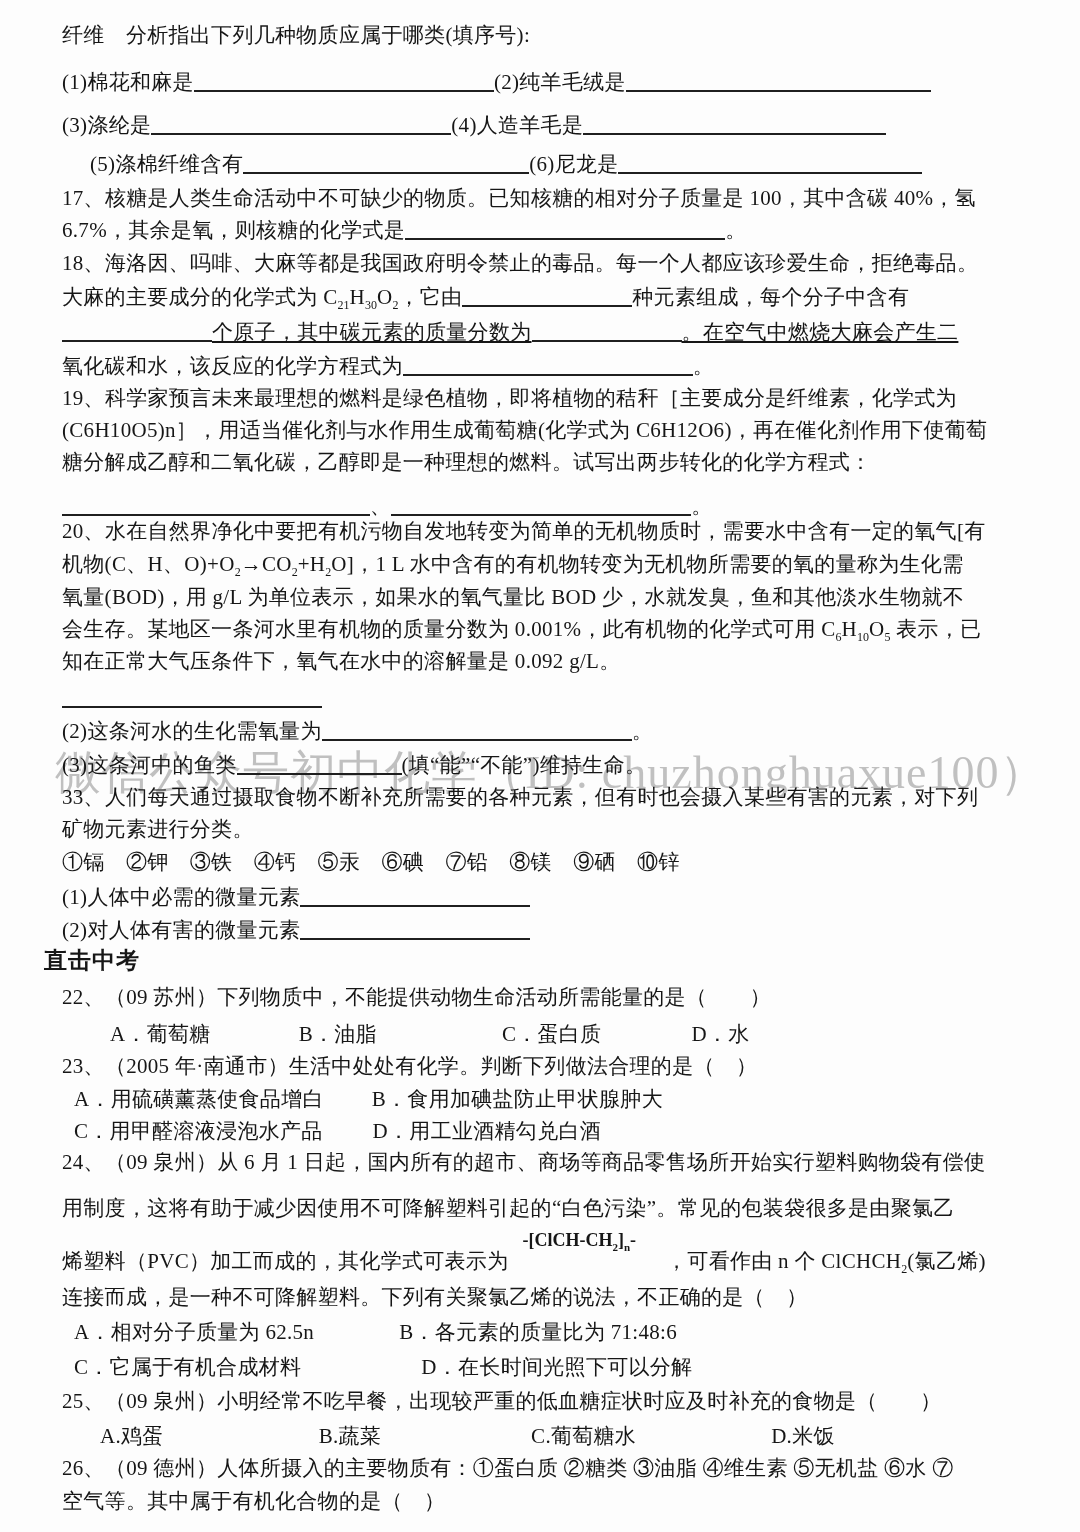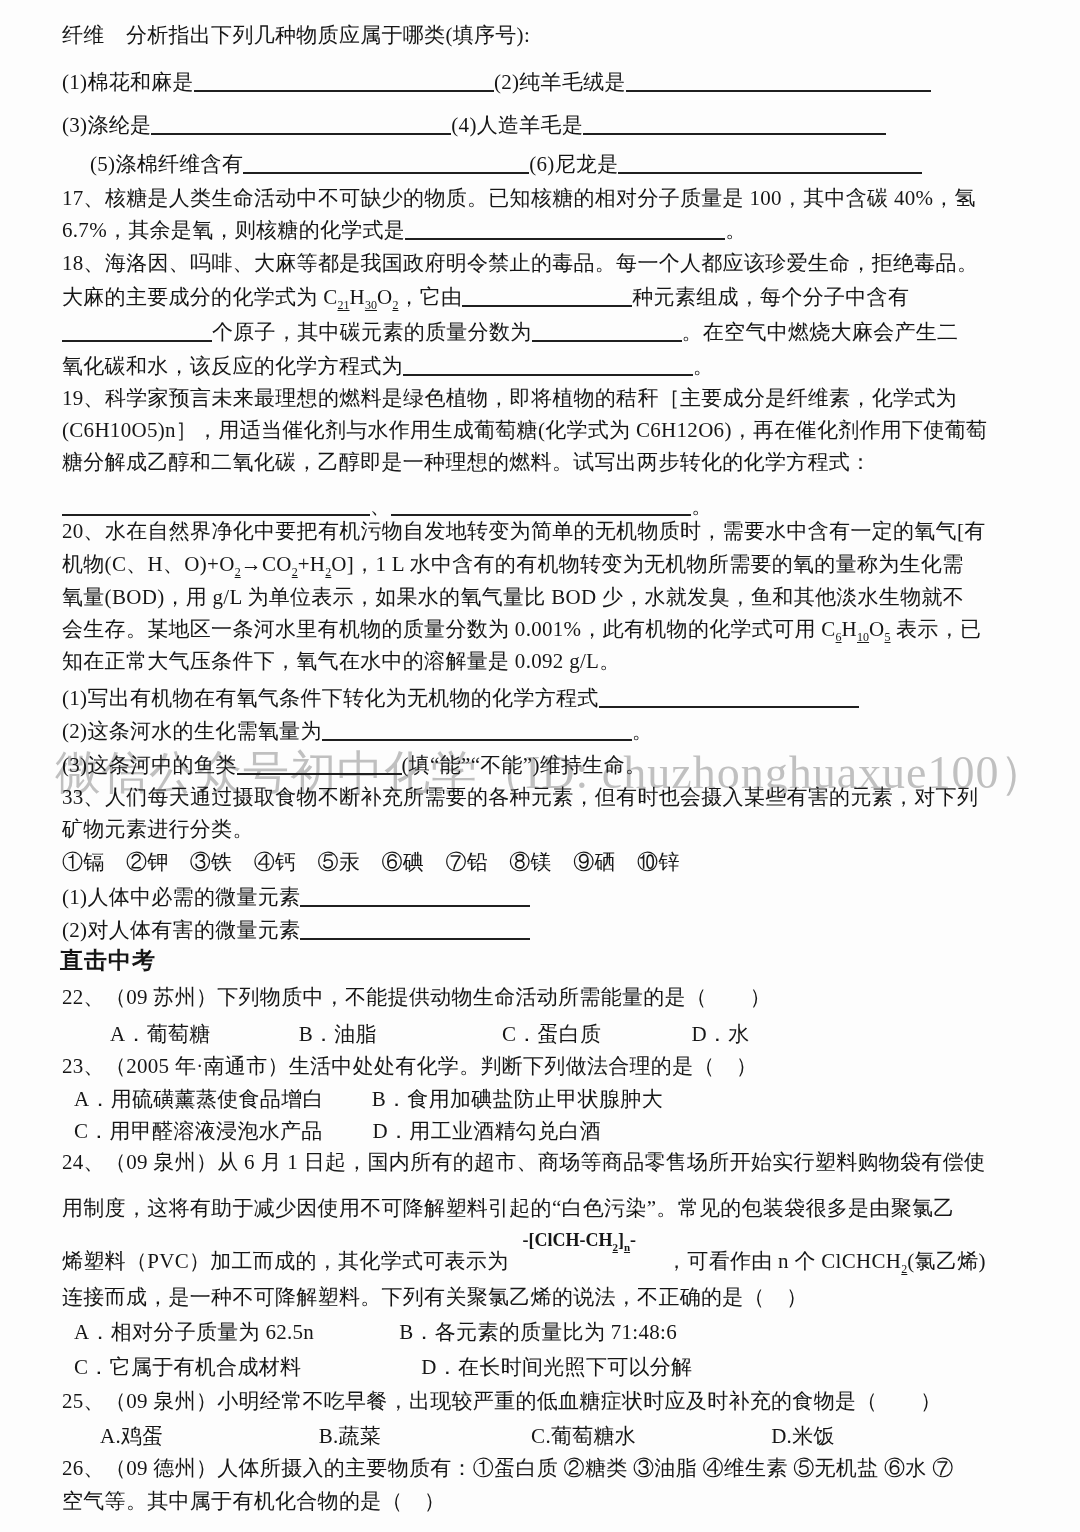--- a/index.html
+++ b/index.html
@@ -15,21 +15,21 @@
   .line{
     position:absolute;
     left:62px;
     font-size:21px;
     line-height:27px;
     white-space:nowrap;
     letter-spacing:0.3px;
     z-index:2;
   }
   .line.bold{font-weight:bold;font-size:23px;letter-spacing:1px;}
-  .line sub{font-size:12px;line-height:0;letter-spacing:0;text-decoration:underline;}
+  .line sub{font-size:12px;line-height:0;letter-spacing:0;}
   .blank{
     display:inline-block;
     height:0.9em;
     border-bottom:2px solid #1f1f1f;
     transform:translateY(3px);
   }
   .gap{display:inline-block;height:1px;}
   .poly{
     display:inline-block;
     transform:translateY(-22px);
@@ -56,40 +56,40 @@
   <div class="watermark">微信公众号初中化学（ID: chuzhonghuaxue100）</div>
   <div>
       <div class="line" style="top: 22px; left: 62px;"><span>纤维　分析指出下列几种物质应属于哪类(填序号):</span></div>
       <div class="line" style="top: 68px; left: 62px;"><span>(1)棉花和麻是</span><span class="blank" style="width: 300px;"></span><span>(2)纯羊毛绒是</span><span class="blank" style="width: 305px;"></span></div>
       <div class="line" style="top: 111px; left: 62px;"><span>(3)涤纶是</span><span class="blank" style="width: 300px;"></span><span>(4)人造羊毛是</span><span class="blank" style="width: 303px;"></span></div>
       <div class="line" style="top: 150px; left: 62px; margin-left: 28px;"><span>(5)涤棉纤维含有</span><span class="blank" style="width: 286px;"></span><span>(6)尼龙是</span><span class="blank" style="width: 304px;"></span></div>
       <div class="line" style="top: 185px; left: 62px;"><span>17、核糖是人类生命活动中不可缺少的物质。已知核糖的相对分子质量是 100，其中含碳 40%，氢</span></div>
       <div class="line" style="top: 216px; left: 62px;"><span>6.7%，其余是氧，则核糖的化学式是</span><span class="blank" style="width: 320px;"></span><span>。</span></div>
       <div class="line" style="top: 250px; left: 62px;"><span>18、海洛因、吗啡、大麻等都是我国政府明令禁止的毒品。每一个人都应该珍爱生命，拒绝毒品。</span></div>
       <div class="line" style="top: 283px; left: 62px;"><span>大麻的主要成分的化学式为 C</span><sub>21</sub><span>H</span><sub>30</sub><span>O</span><sub>2</sub><span>，它由</span><span class="blank" style="width: 170px;"></span><span>种元素组成，每个分子中含有</span></div>
-      <div class="line" style="top: 318px; left: 62px;"><span class="blank" style="width: 150px;"></span><span>个原子，其中碳元素的质量分数为</span><span class="blank" style="width: 150px;"></span><span>。在空气中燃烧大麻会产生二</span></div>
+      <div class="line" style="top: 318px; left: 62px; text-decoration: underline;"><span class="blank" style="width: 150px;"></span><span>个原子，其中碳元素的质量分数为</span><span class="blank" style="width: 150px;"></span><span>。在空气中燃烧大麻会产生二</span></div>
       <div class="line" style="top: 352px; left: 62px;"><span>氧化碳和水，该反应的化学方程式为</span><span class="blank" style="width: 290px;"></span><span>。</span></div>
       <div class="line" style="top: 385px; left: 62px;"><span>19、科学家预言未来最理想的燃料是绿色植物，即将植物的秸秆［主要成分是纤维素，化学式为</span></div>
       <div class="line" style="top: 417px; left: 62px;"><span>(C6H10O5)n］，用适当催化剂与水作用生成葡萄糖(化学式为 C6H12O6)，再在催化剂作用下使葡萄</span></div>
       <div class="line" style="top: 449px; left: 62px;"><span>糖分解成乙醇和二氧化碳，乙醇即是一种理想的燃料。试写出两步转化的化学方程式：</span></div>
       <div class="line" style="top: 492px; left: 62px;"><span class="blank" style="width: 308px;"></span><span>、</span><span class="blank" style="width: 300px;"></span><span>。</span></div>
       <div class="line" style="top: 518px; left: 62px;"><span>20、水在自然界净化中要把有机污物自发地转变为简单的无机物质时，需要水中含有一定的氧气[有</span></div>
       <div class="line" style="top: 551px; left: 62px;"><span>机物(C、H、O)+O</span><sub>2</sub><span>→CO</span><sub>2</sub><span>+H</span><sub>2</sub><span>O]，1 L 水中含有的有机物转变为无机物所需要的氧的量称为生化需</span></div>
       <div class="line" style="top: 584px; left: 62px;"><span>氧量(BOD)，用 g/L 为单位表示，如果水的氧气量比 BOD 少，水就发臭，鱼和其他淡水生物就不</span></div>
       <div class="line" style="top: 616px; left: 62px;"><span>会生存。某地区一条河水里有机物的质量分数为 0.001%，此有机物的化学式可用 C</span><sub>6</sub><span>H</span><sub>10</sub><span>O</span><sub>5</sub><span> 表示，已</span></div>
       <div class="line" style="top: 648px; left: 62px;"><span>知在正常大气压条件下，氧气在水中的溶解量是 0.092 g/L。</span></div>
-      <div class="line" style="top: 684px; left: 62px;"><span>(1)写出有机物在有氧气条件下转化为无机物的化学方程式</span><span class="blank" style="width: 260px;"></span></div>
+      <div class="line" style="top: 684px; left: 62px;"><span class="blank" style="width: 260px;"></span></div>
       <div class="line" style="top: 717px; left: 62px;"><span>(2)这条河水的生化需氧量为</span><span class="blank" style="width: 310px;"></span><span>。</span></div>
       <div class="line" style="top: 751px; left: 62px;"><span>(3)这条河中的鱼类</span><span class="blank" style="width: 165px;"></span><span>(填“能”“不能”)维持生命。</span></div>
       <div class="line" style="top: 784px; left: 62px;"><span>33、人们每天通过摄取食物不断补充所需要的各种元素，但有时也会摄入某些有害的元素，对下列</span></div>
       <div class="line" style="top: 816px; left: 62px;"><span>矿物元素进行分类。</span></div>
       <div class="line" style="top: 849px; left: 62px;"><span>①镉　②钾　③铁　④钙　⑤汞　⑥碘　⑦铅　⑧镁　⑨硒　⑩锌</span></div>
       <div class="line" style="top: 883px; left: 62px;"><span>(1)人体中必需的微量元素</span><span class="blank" style="width: 230px;"></span></div>
       <div class="line" style="top: 916px; left: 62px;"><span>(2)对人体有害的微量元素</span><span class="blank" style="width: 230px;"></span></div>
-      <div class="line bold" style="top: 947px; left: 60px; text-align: right;"><span>直击中考</span></div>
+      <div class="line bold" style="top: 947px; left: 44px; text-align: right;"><span>直击中考</span></div>
       <div class="line" style="top: 984px; left: 62px;"><span>22、（09 苏州）下列物质中，不能提供动物生命活动所需能量的是（　　）</span></div>
       <div class="line" style="top: 1021px; left: 110px;"><span>A．葡萄糖</span><span class="gap" style="width: 88px;"></span><span>B．油脂</span><span class="gap" style="width: 125px;"></span><span>C．蛋白质</span><span class="gap" style="width: 90px;"></span><span>D．水</span></div>
       <div class="line" style="top: 1053px; left: 62px;"><span>23、（2005 年·南通市）生活中处处有化学。判断下列做法合理的是（　）</span></div>
       <div class="line" style="top: 1086px; left: 74px;"><span>A．用硫磺薰蒸使食品增白</span><span class="gap" style="width: 48px;"></span><span>B．食用加碘盐防止甲状腺肿大</span></div>
       <div class="line" style="top: 1118px; left: 74px;"><span>C．用甲醛溶液浸泡水产品</span><span class="gap" style="width: 50px;"></span><span>D．用工业酒精勾兑白酒</span></div>
       <div class="line" style="top: 1149px; left: 62px;"><span>24、（09 泉州）从 6 月 1 日起，国内所有的超市、商场等商品零售场所开始实行塑料购物袋有偿使</span></div>
       <div class="line" style="top: 1183px; left: 62px; margin-top: 12px;"><span>用制度，这将有助于减少因使用不可降解塑料引起的“白色污染”。常见的包装袋很多是由聚氯乙</span></div>
       <div class="line" style="top: 1248px; left: 62px;"><span>烯塑料（PVC）加工而成的，其化学式可表示为</span><span class="gap" style="width: 14px;"></span><span class="poly"><span>-[ClCH-CH</span><sub>2</sub><span>]</span><sub>n</sub><span>-</span></span><span class="gap" style="width: 30px;"></span><span>，可看作由 n 个 ClCHCH</span><sub>2</sub><span>(氯乙烯)</span></div>
       <div class="line" style="top: 1284px; left: 62px;"><span>连接而成，是一种不可降解塑料。下列有关聚氯乙烯的说法，不正确的是（　）</span></div>
       <div class="line" style="top: 1319px; left: 74px;"><span>A．相对分子质量为 62.5n</span><span class="gap" style="width: 85px;"></span><span>B．各元素的质量比为 71:48:6</span></div>

